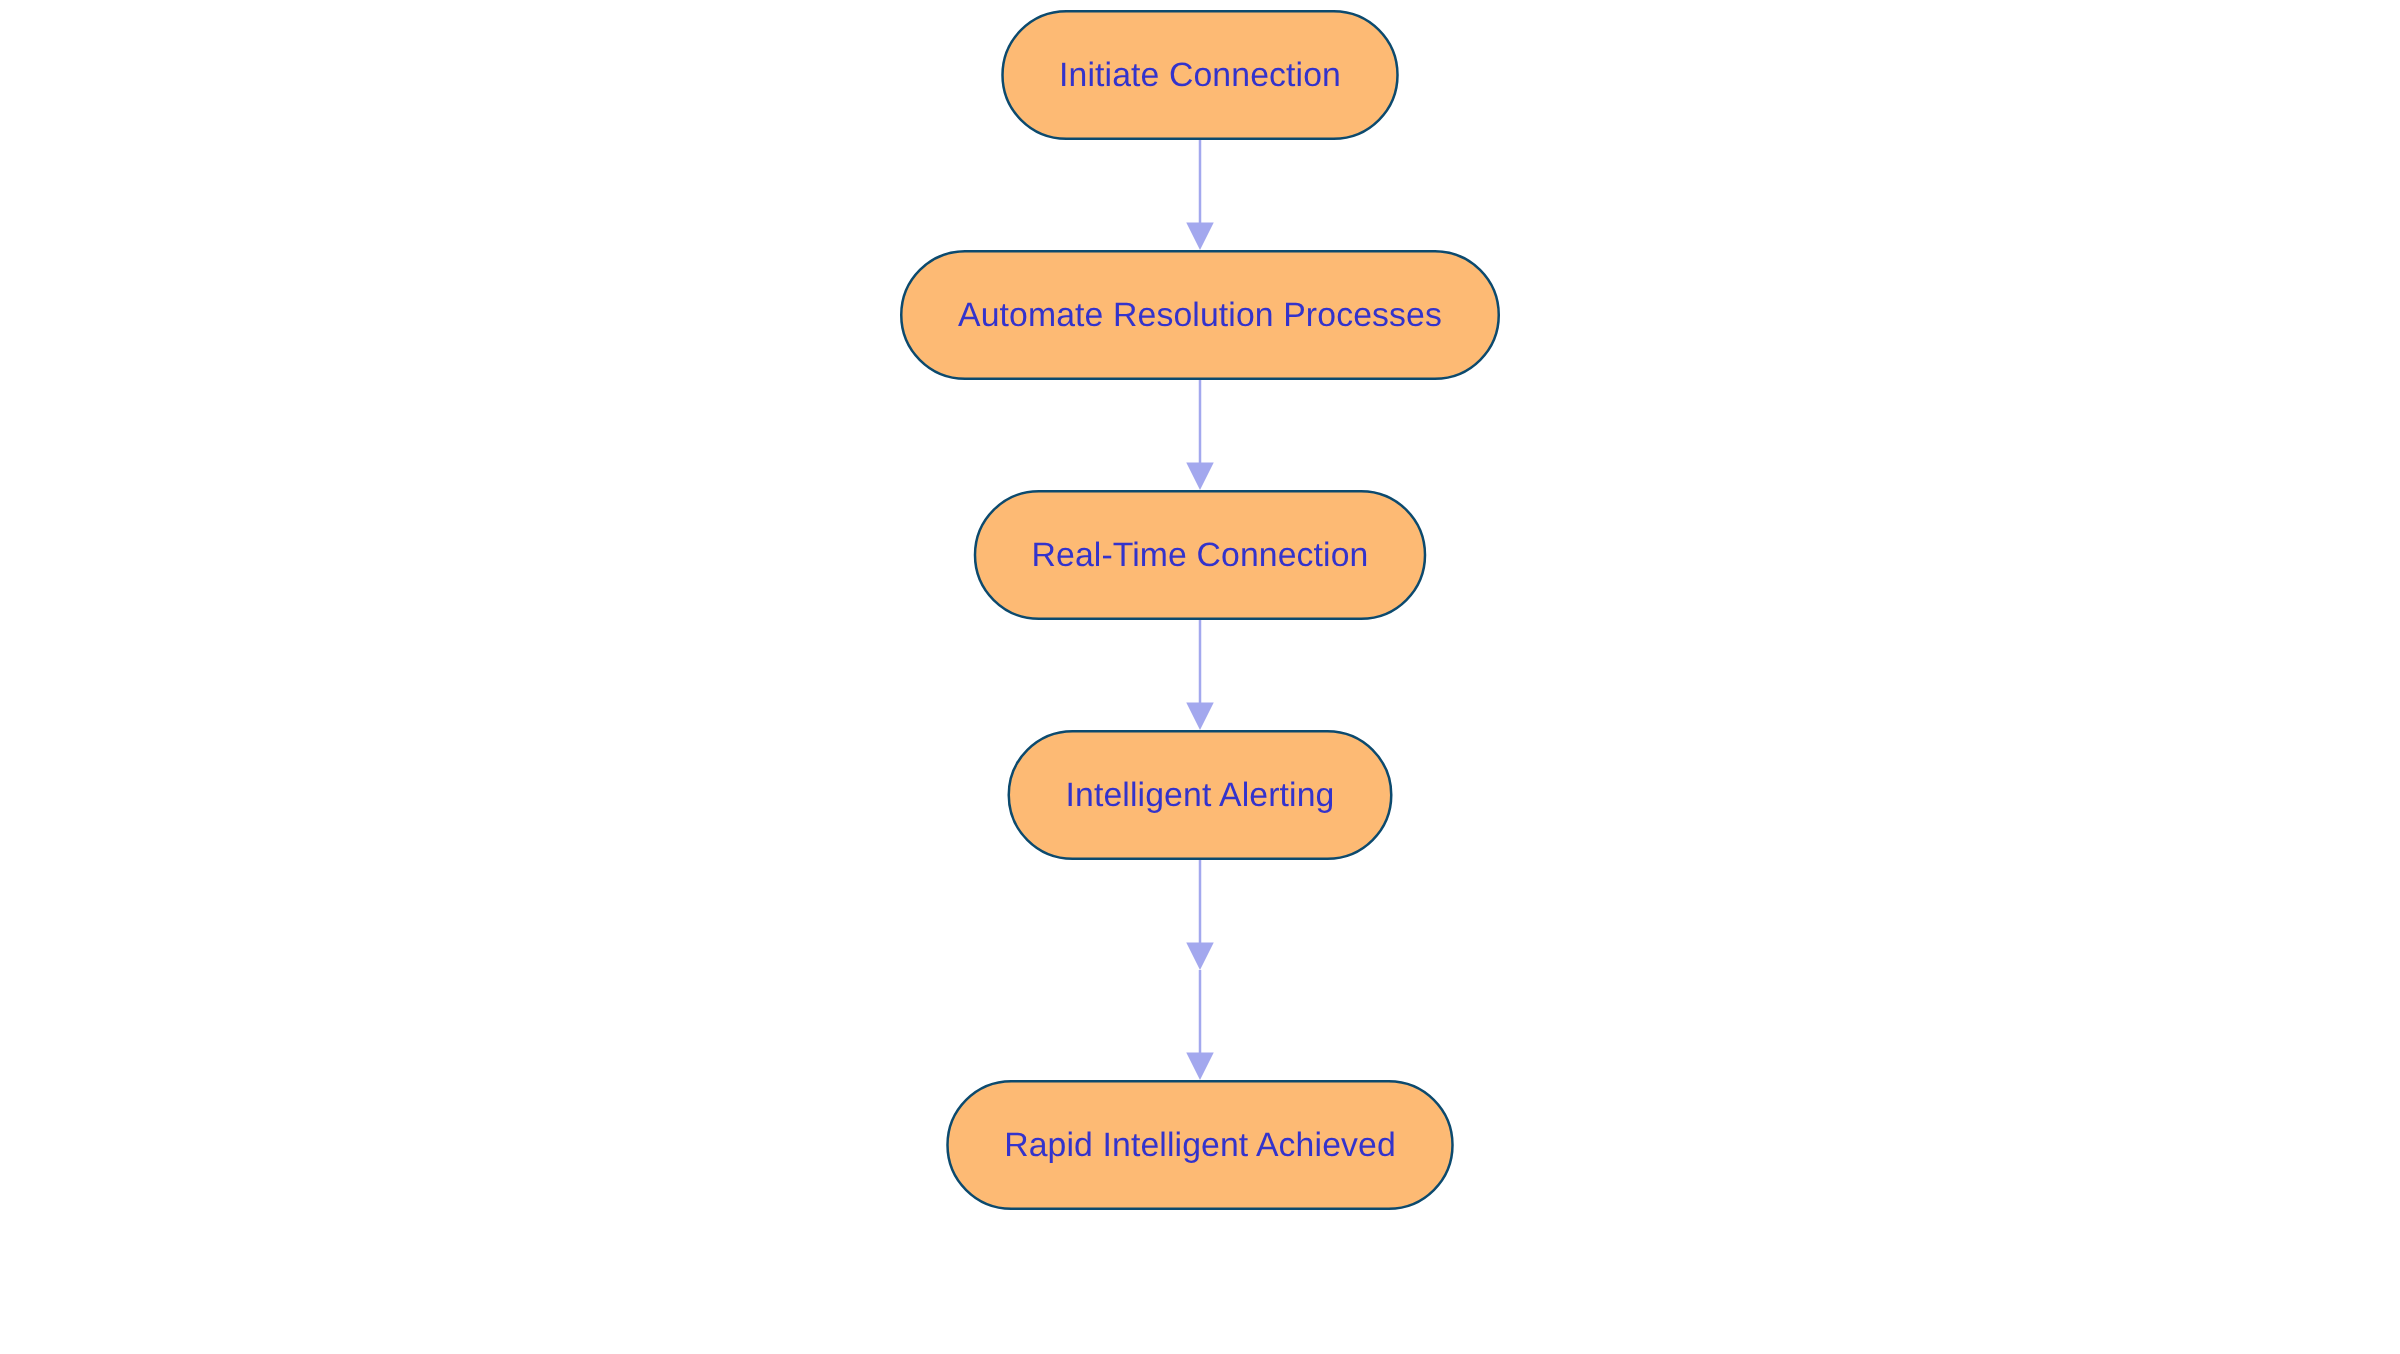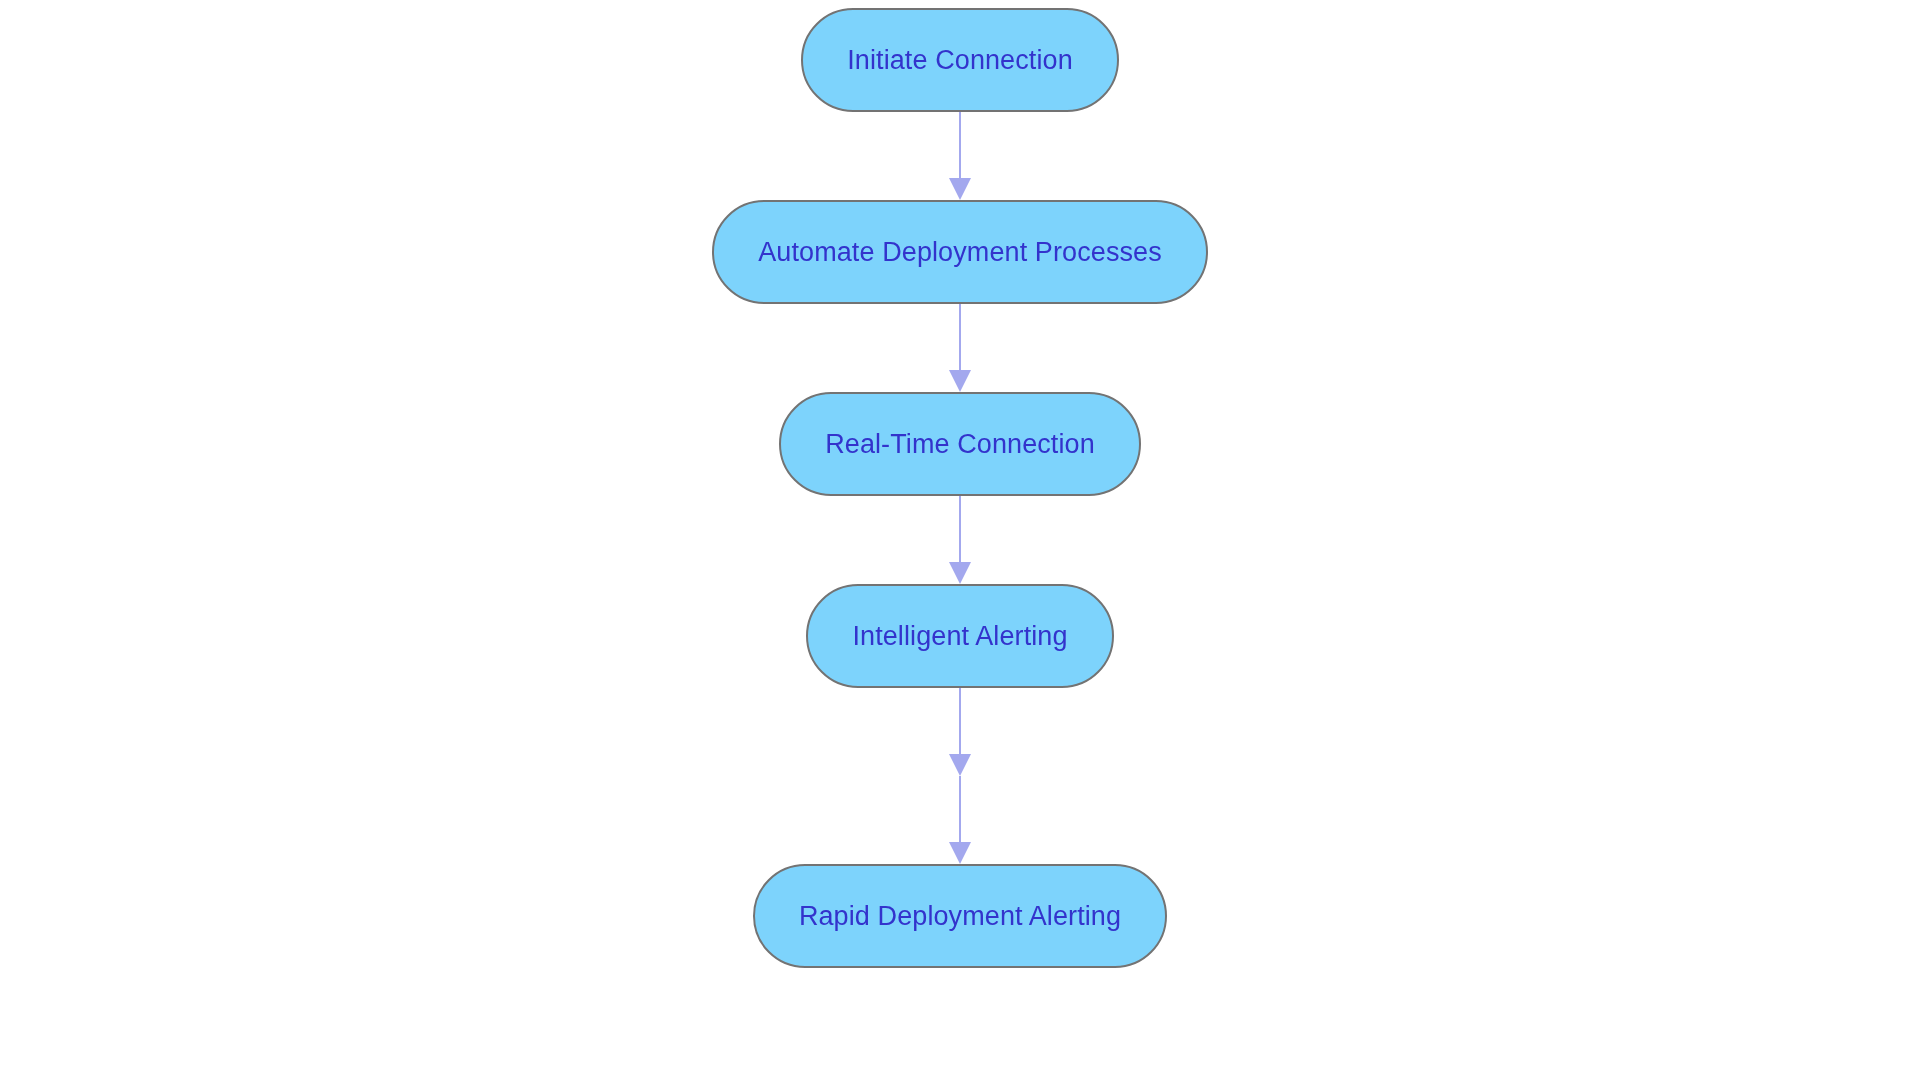--- a/index.html
+++ b/index.html
@@ -30,22 +30,22 @@
     height: 1083px;
     display: flex;
     flex-direction: column;
     align-items: center;
   }
 
   .node {
     position: relative;
     box-sizing: border-box;
     height: 104px;
-    background: #7dd3fc;
-    border: 2px solid #737373;
+    background: #fdba74;
+    border: 2px solid #0c4a6e;
     border-radius: 52px;
     display: flex;
     align-items: center;
     justify-content: center;
     padding: 0 44px;
     flex: none;
   }
 
   .node-label {
     color: #3333cc;
@@ -100,21 +100,21 @@
     <div class="node">
       <span class="node-label">Initiate Connection</span>
     </div>
 
     <div class="connector">
       <span class="connector-line"></span>
       <span class="connector-head"></span>
     </div>
 
     <div class="node">
-      <span class="node-label">Automate Deployment Processes</span>
+      <span class="node-label">Automate Resolution Processes</span>
     </div>
 
     <div class="connector">
       <span class="connector-line"></span>
       <span class="connector-head"></span>
     </div>
 
     <div class="node">
       <span class="node-label">Real-Time Connection</span>
     </div>
@@ -133,17 +133,17 @@
       <span class="connector-head"></span>
     </div>
 
 
     <div class="connector">
       <span class="connector-line"></span>
       <span class="connector-head"></span>
     </div>
 
     <div class="node">
-      <span class="node-label">Rapid Deployment Alerting</span>
+      <span class="node-label">Rapid Intelligent Achieved</span>
     </div>
 
   </div>
 </div>
 
 </body></html>

